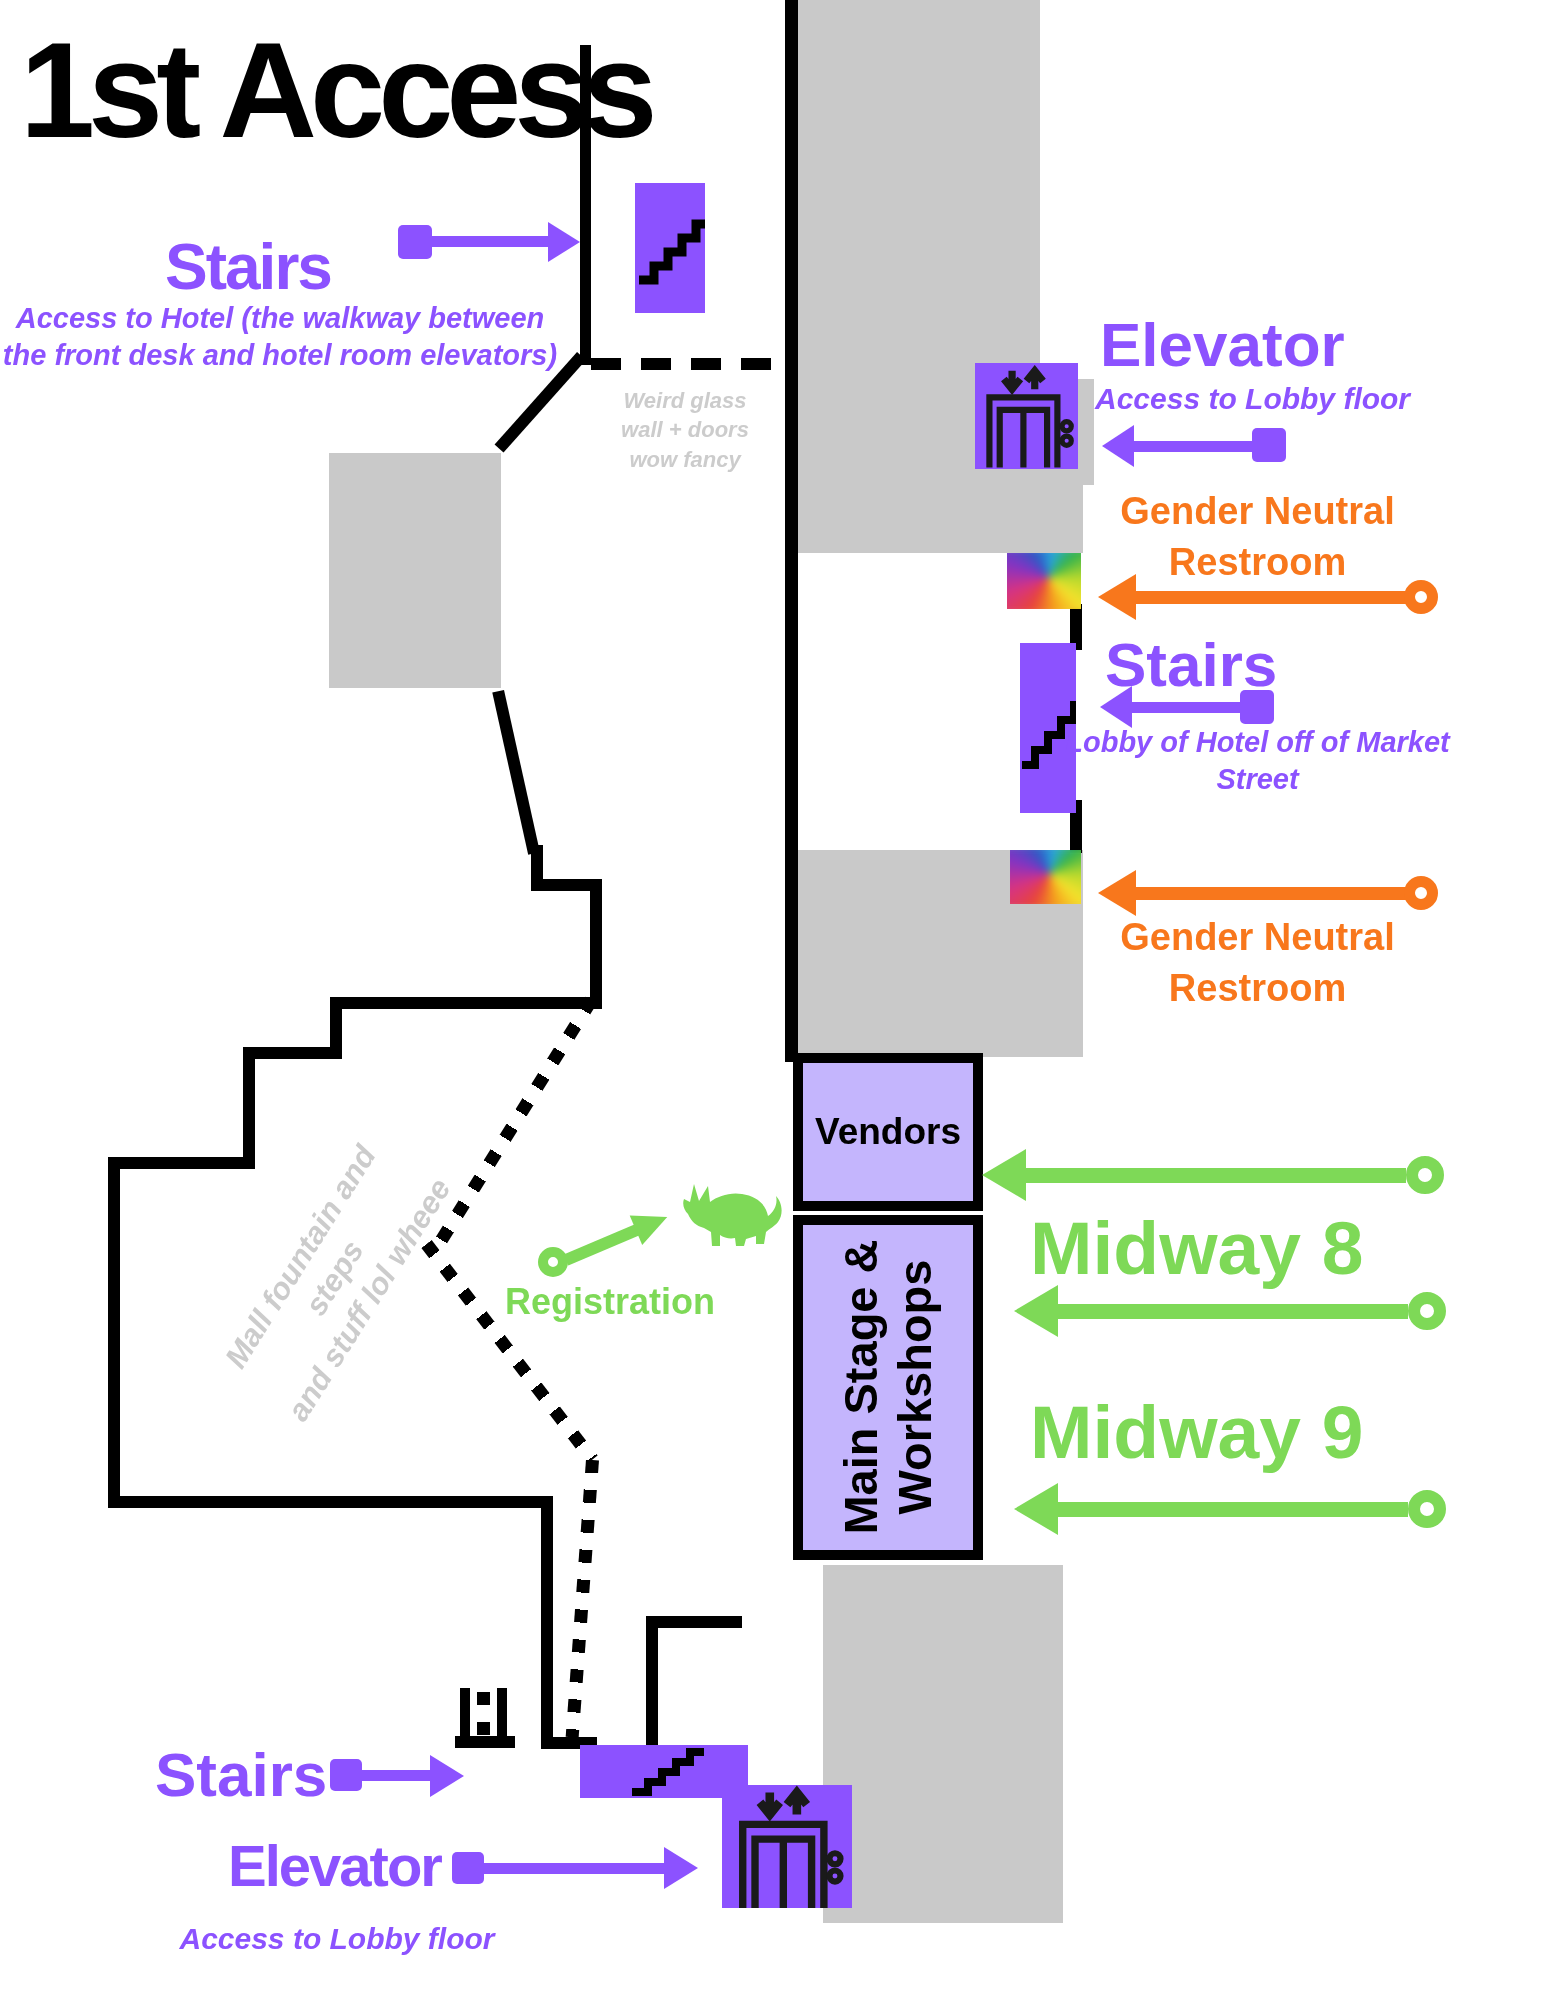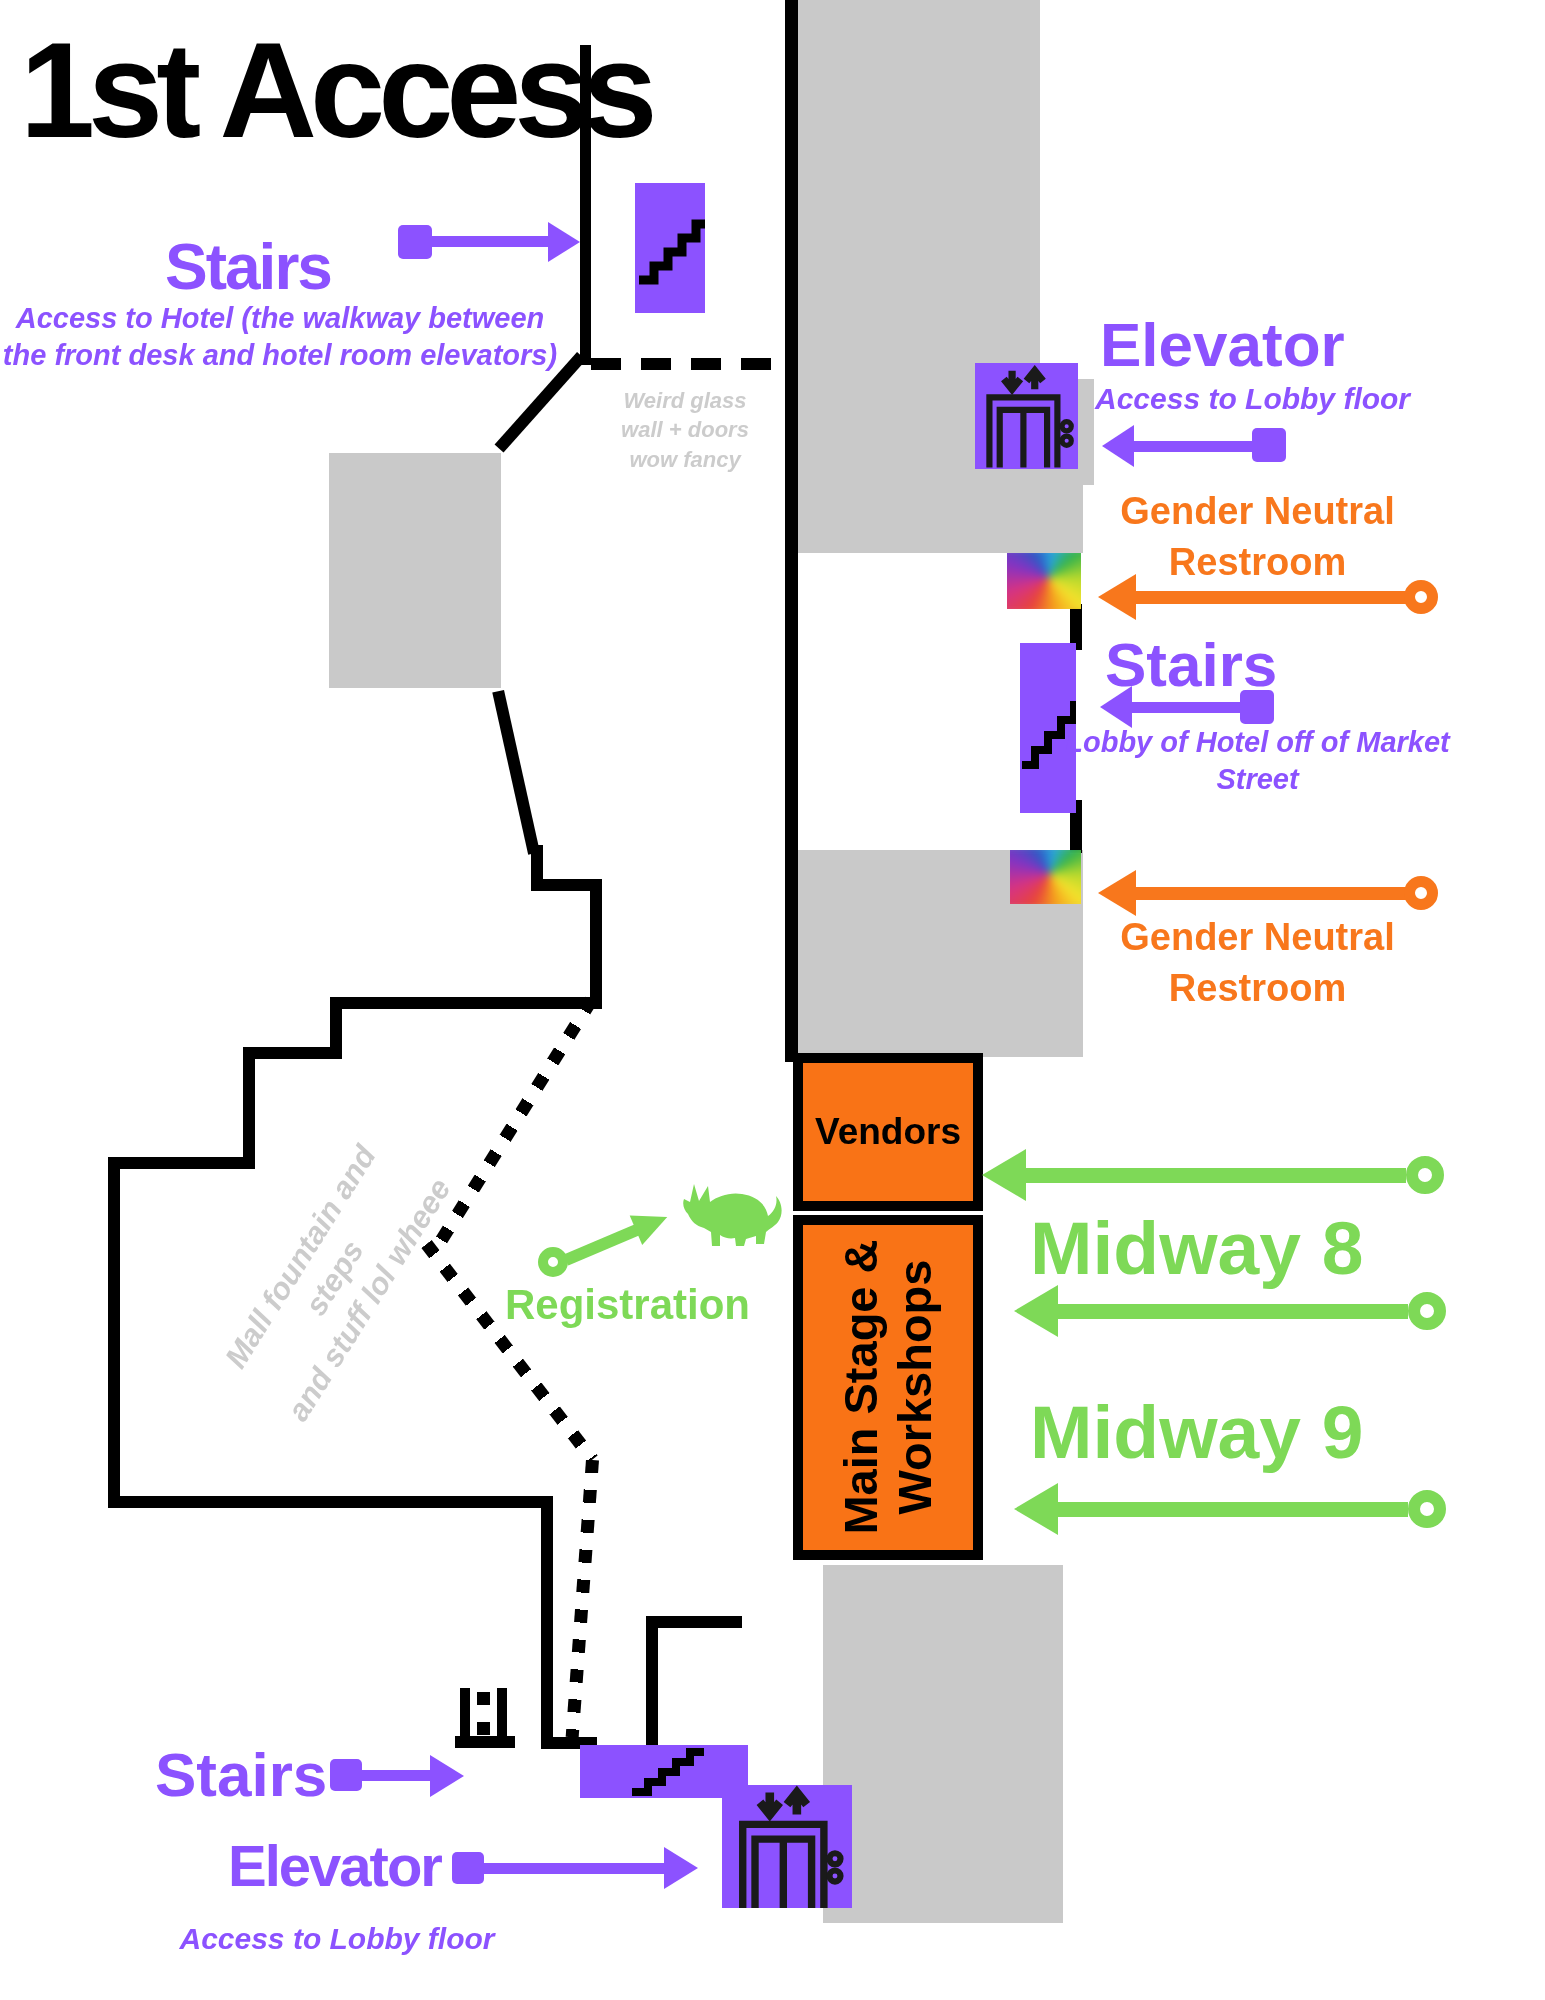--- a/index.html
+++ b/index.html
@@ -2,21 +2,21 @@
 <html><head>
 <meta charset="utf-8">
 <style>
   html,body{margin:0;padding:0;background:#fff;}
   #canvas{position:relative;width:1545px;height:2000px;background:#fff;overflow:hidden;
           font-family:"Liberation Sans",sans-serif;}
   .abs{position:absolute;}
   .wall{position:absolute;background:#000;}
   .gray{position:absolute;background:#C9C9C9;}
   .purpleBox{position:absolute;background:#8C52FF;}
-  .greenBox{position:absolute;background:#f97316;border:10px solid #000;box-sizing:border-box;}
+  .greenBox{position:absolute;background:#c4b5fd;border:10px solid #000;box-sizing:border-box;}
   .ttl{font-weight:bold;color:#000;}
   .hd{font-weight:bold;color:#8C52FF;line-height:1;}
   .desc{font-weight:bold;font-style:italic;color:#8C52FF;font-size:30px;line-height:1.27;}
   .orange{color:#F8771C;}
   .green{color:#7ED957;}
   .grayTxt{color:#CCCCCC;font-weight:bold;font-style:italic;}
   .center{text-align:center;}
   .ln{display:block;}
   .sq{position:absolute;border-radius:5px;}
   .ring{position:absolute;border-radius:50%;box-sizing:border-box;background:transparent;}
@@ -165,21 +165,21 @@
   <div class="abs" style="left:678px;top:1172px;">
     <svg width="120" height="90" viewBox="0 0 120 90">
       <path fill="#7ED957" d="M10 42 C6 38 4 32 6 27 L12 30 L16 12 L21 29 L30 14 L32 30 C40 24 52 20 64 22 C78 24 88 32 90 44 C96 40 100 32 98 24 C104 30 106 42 100 50 C96 55 92 56 88 60 L86 72 L78 72 L78 64 L68 67 L66 74 L58 74 L57 66 C52 67 46 66 42 63 L42 74 L34 74 L33 60 L26 56 C18 54 13 49 10 42 Z"></path>
     </svg>
   </div>
   <div class="ring" style="left:538px;top:1247px;width:30px;height:30px;border:10px solid #7ED957;"></div>
   <div class="abs" style="left:566px;top:1254px;width:110px;height:12px;transform-origin:0 50%;transform:rotate(-23deg);">
     <div class="shaft" style="left:0;top:0;width:80px;height:12px;background:#7ED957;"></div>
     <div class="headR" style="left:76px;top:-10px;border-top:16px solid transparent;border-bottom:16px solid transparent;border-left:34px solid #7ED957;"></div>
   </div>
-  <div class="abs ttl green" style="left:505px;top:1284px;font-size:42px;line-height:1;">Registration</div>
+  <div class="abs ttl green" style="left:505px;top:1284px;font-size:36px;line-height:1;">Registration</div>
 
   <div class="abs grayTxt center" style="left:565px;top:386px;width:240px;font-size:22px;line-height:1.33;">
     <span class="ln">Weird glass</span>
     <span class="ln">wall  + doors</span>
     <span class="ln">wow fancy</span>
   </div>
   <div class="abs grayTxt center" style="left:165px;top:1218px;width:340px;font-size:31px;line-height:1.3;transform:rotate(-58deg);">
     <span class="ln">Mall fountain and steps</span>
     <span class="ln">and stuff lol wheee</span>
   </div>

